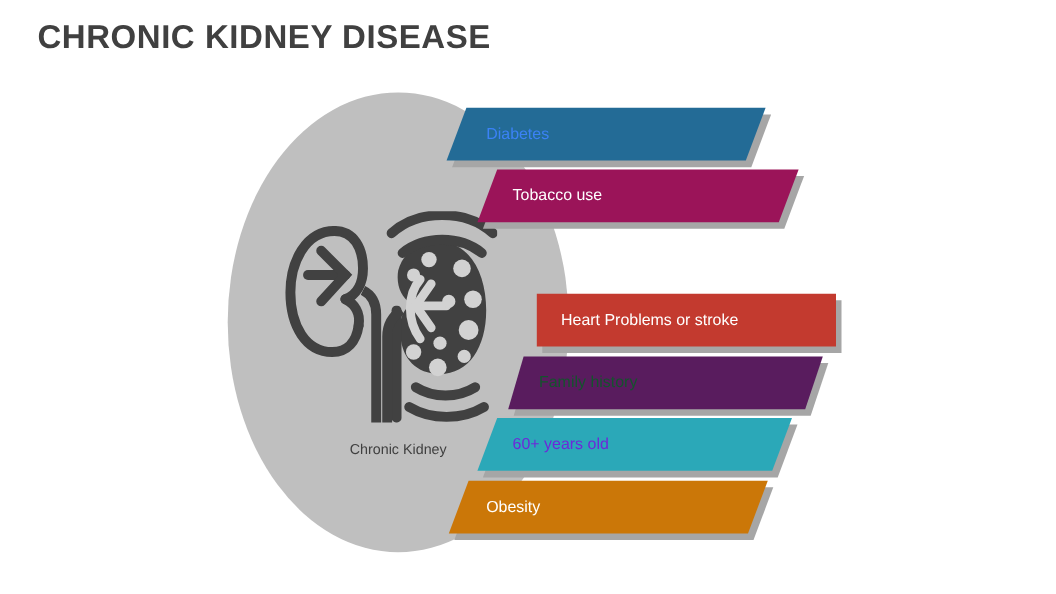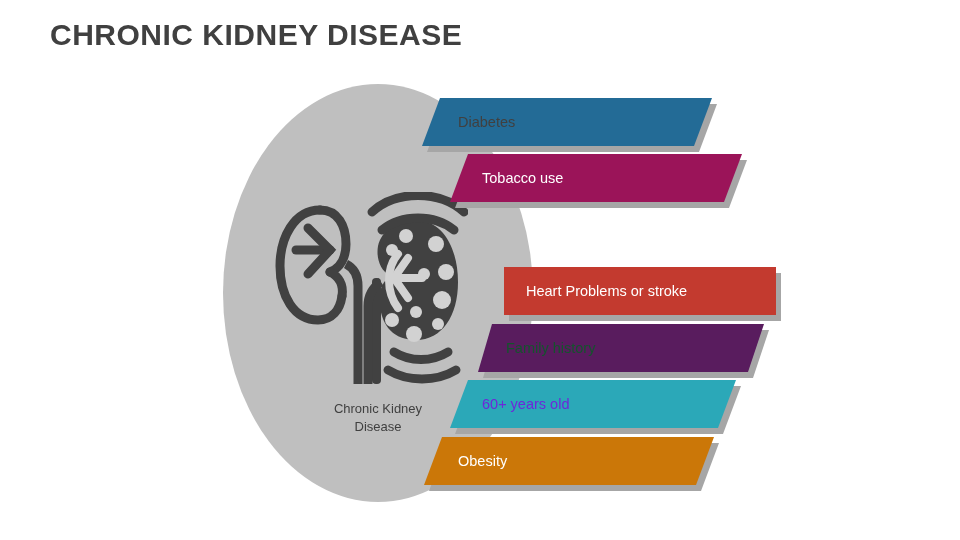--- a/index.html
+++ b/index.html
@@ -18,21 +18,21 @@
     font-size:30px;
     font-weight:bold;
     letter-spacing:.5px;
     color:#404040;
     white-space:nowrap;
   }
 
   
   .stage{
     position:absolute;
-    left:16px; top:0;
+    left:0; top:0;
     width:896px; height:540px;
   }
 
   
   .grey-circle{
     position:absolute;
     left:207px; top:84px;
     width:310px; height:418px;
     background:#bfbfbf;
     border-radius:50%;
@@ -157,31 +157,30 @@
         <path d="M104 20 C128 -2 172 -2 196 20"></path>
         <path d="M114 38 C134 22 166 22 186 38"></path>
         <path d="M126 160 C142 170 164 170 180 160"></path>
         <path d="M120 178 C140 190 168 190 188 178"></path>
       </g>
     </svg>
   </div>
 
   <div class="centre-caption" style="color: rgb(64, 64, 64);">
     <span>Chronic Kidney</span>
-    <span>Disease</span>
   </div>
 
   <div class="banner" id="row-0">
     <svg class="shadow" viewBox="0 0 300 52" preserveAspectRatio="none">
       <path d="M24 2 H296 L278 50 H6 Z" fill="#A6A6A6"></path>
     </svg>
     <svg class="shape" viewBox="0 0 300 52" preserveAspectRatio="none">
       <path d="M24 2 H296 L278 50 H6 Z" fill="#236B96"></path>
     </svg>
-    <div class="label" style="color: #404040;">Diabetes</div>
+    <div class="label" style="color: #3b82f6;">Diabetes</div>
   </div>
 
   <div class="banner" id="row-1">
     <svg class="shadow" viewBox="0 0 300 52" preserveAspectRatio="none">
       <path d="M22 2 H296 L278 50 H4 Z" fill="#A6A6A6"></path>
     </svg>
     <svg class="shape" viewBox="0 0 300 52" preserveAspectRatio="none">
       <path d="M22 2 H296 L278 50 H4 Z" fill="#9B1459"></path>
     </svg>
     <div class="label" style="color: rgb(255, 255, 255);">Tobacco use</div>

